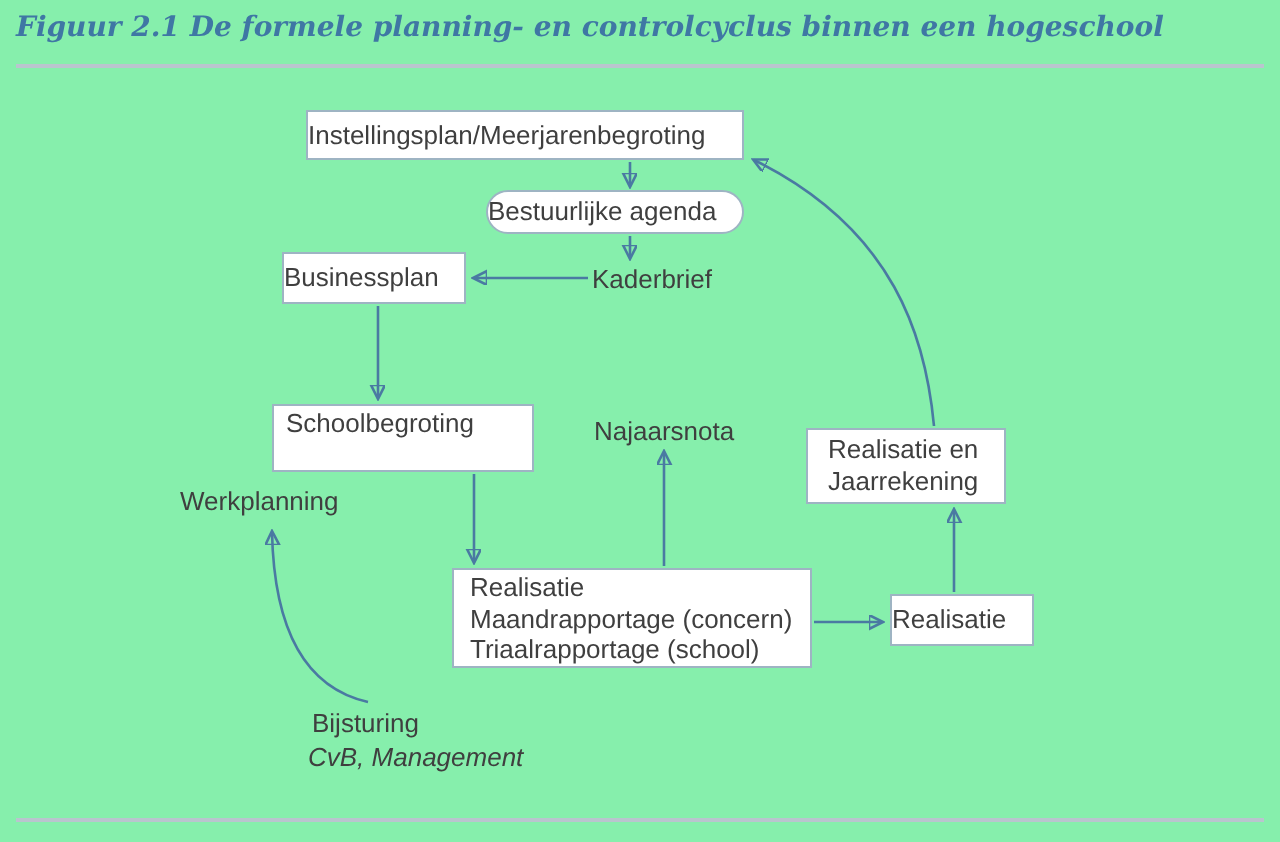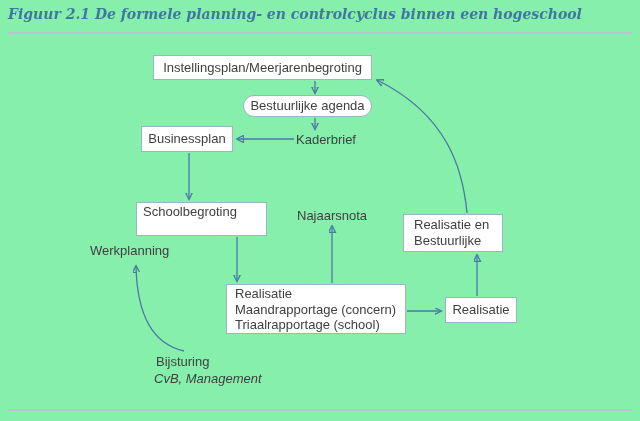--- a/index.html
+++ b/index.html
@@ -5,21 +5,21 @@
   html,body{margin:0;padding:0;background:#ffffff;}
   #page{position:relative;width:640px;height:421px;background:#86efac;overflow:hidden;
         font-family:"Liberation Sans",sans-serif;}
   .fig-title{position:absolute;left:8px;top:6px;font-family:"DejaVu Serif","Liberation Serif",serif;
         font-style:italic;font-weight:600;font-size:14px;color:#3f77a4;white-space:nowrap;}
   .rule{position:absolute;left:8px;width:624px;height:2px;background:#b9c5ce;}
   .rule.top{top:32px;}
   .rule.bottom{top:409px;}
   .box{position:absolute;box-sizing:border-box;border:1px solid #9eb4c3;background:#fff;
        color:#3f3f3f;font-size:13px;line-height:16px;}
-  .box.center{display:flex;align-items:center;justify-content:center;white-space:nowrap;}
+  .box.center{display:flex;align-items:center;justify-content:flex-start;white-space:nowrap;}
   .box .ln{display:block;white-space:nowrap;}
   .lbl{position:absolute;color:#3f3f3f;font-size:13px;white-space:nowrap;}
   .lbl.it{font-style:italic;}
   #instellingsplan{left:153px;top:55px;width:219px;height:25px;}
   #bestuurlijke{left:243px;top:95px;width:129px;height:22px;border-radius:11px;}
   #businessplan{left:141px;top:126px;width:92px;height:26px;}
   #managementagenda{left:136px;top:202px;width:131px;height:34px;padding:1px 0 0 6px;}
   #realisatie-detail{left:226px;top:284px;width:180px;height:50px;padding:1px 0 0 8px;line-height:15.5px;}
   #jaarverslag{left:403px;top:214px;width:100px;height:38px;padding:2px 0 0 10px;}
   #realisatie-small{left:445px;top:297px;width:72px;height:26px;}
@@ -75,21 +75,21 @@
   </div>
 
   <div class="box" id="realisatie-detail">
     <span class="ln">Realisatie</span>
     <span class="ln">Maandrapportage (concern)</span>
     <span class="ln">Triaalrapportage (school)</span>
   </div>
 
   <div class="box" id="jaarverslag">
     <span class="ln">Realisatie en</span>
-    <span class="ln">Bestuurlijke</span>
+    <span class="ln">Jaarrekening</span>
   </div>
 
   <div class="box center" id="realisatie-small">
     <span>Realisatie</span>
   </div>
 
   <div class="lbl" id="kaderbrief">Kaderbrief</div>
   <div class="lbl" id="najaarsnota">Najaarsnota</div>
   <div class="lbl" id="werkplanning">Werkplanning</div>
   <div class="lbl" id="bijsturing">Bijsturing</div>

